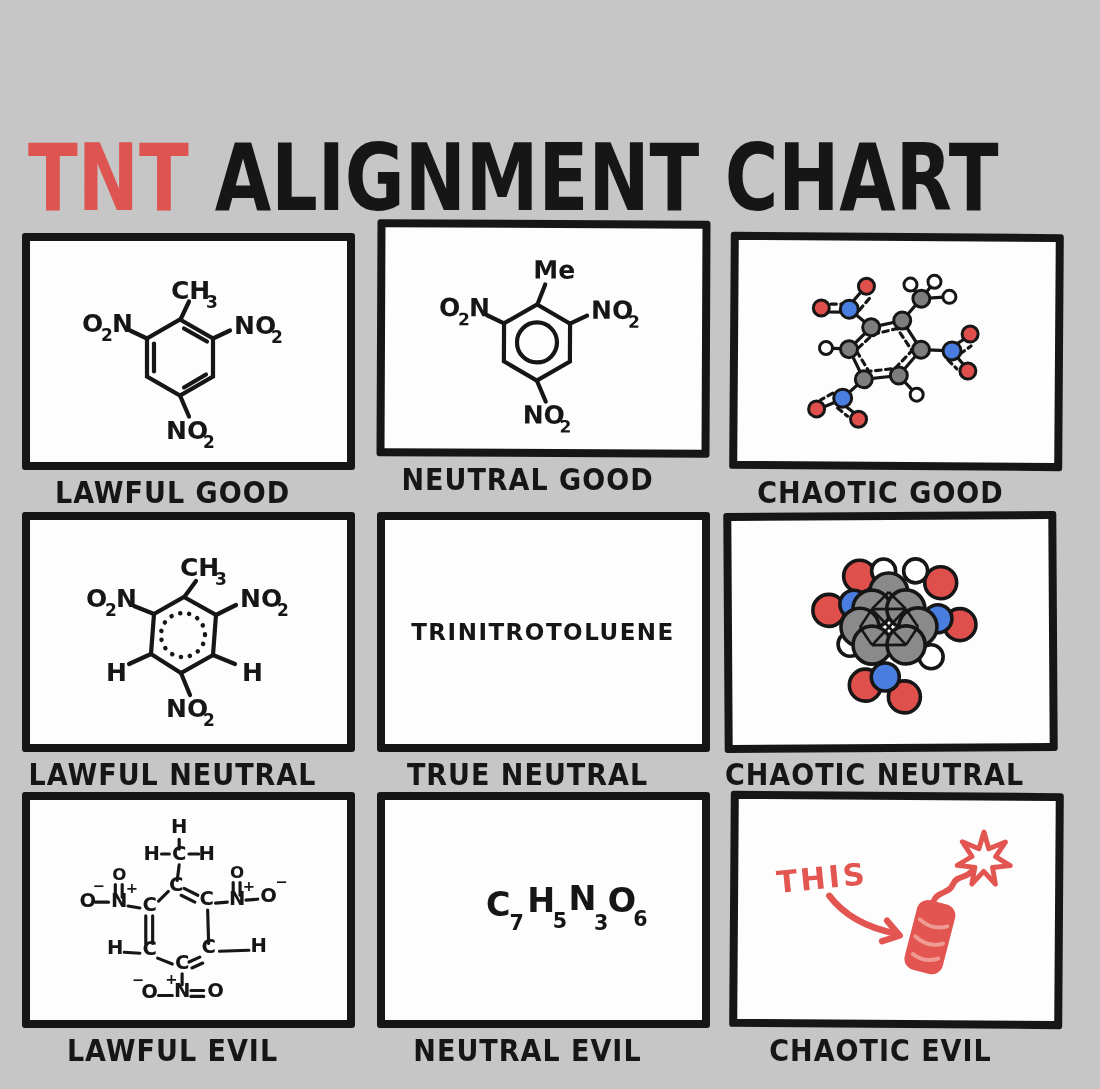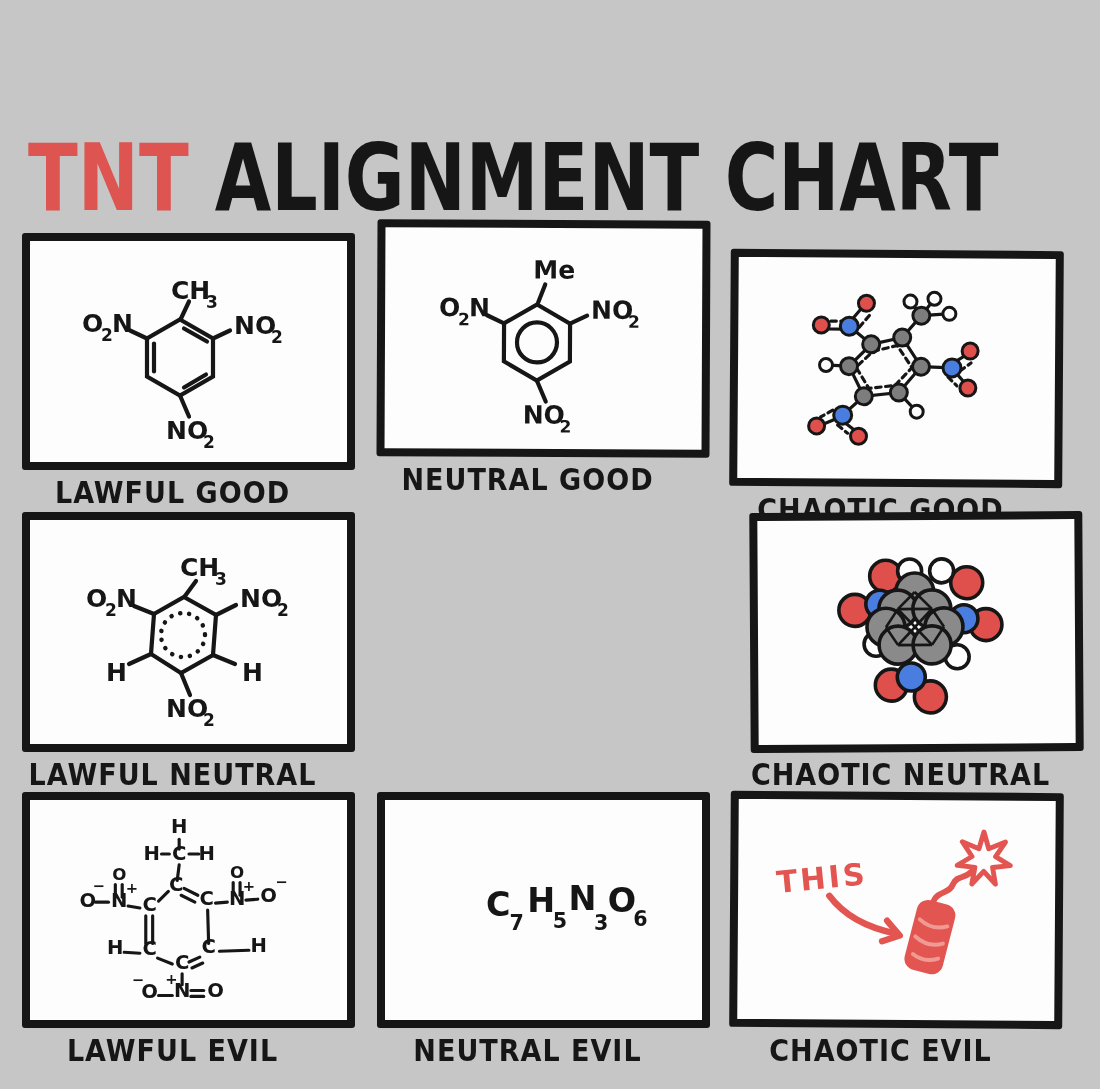--- a/index.html
+++ b/index.html
@@ -92,21 +92,21 @@
         </g>
         <g>
           <text x="138" y="195" font-size="25">NO</text>
           <text x="175" y="204" font-size="17">2</text>
         </g>
       </svg>
     </div>
     <div class="caption">NEUTRAL GOOD</div>
   </div>
 
-  <div class="cell r1" style="left:730px;top:250px">
+  <div class="cell r1" style="left:730px;top:233px">
     <div class="panel t1">
       <svg viewBox="0 0 317 220">
         <g>
           <path class="bond3" d="M133,86 L164,79 L183,108 L161,134 L126,138 L111,108 Z"></path>
           <path class="bond3 dash" d="M135,93 L159,87 L174,109 L157,127 L131,130 L118,109 Z" stroke-width="2.6"></path>
           <line class="bond3" x1="164" y1="79" x2="183" y2="57"></line>
           <line class="bond3" x1="183" y1="57" x2="172" y2="43"></line>
           <line class="bond3" x1="183" y1="57" x2="196" y2="40"></line>
           <line class="bond3" x1="183" y1="57" x2="209" y2="55"></line>
           <line class="bond3" x1="133" y1="86" x2="111" y2="68"></line>
@@ -193,22 +193,30 @@
         <text x="212" y="160" font-size="25">H</text>
         <g>
           <text x="136" y="196" font-size="25">NO</text>
           <text x="173" y="205" font-size="17">2</text>
         </g>
       </svg>
     </div>
     <div class="caption">LAWFUL NEUTRAL</div>
   </div>
 
-
-  <div class="cell r2" style="left:750px;top:512px">
+  <div class="cell r2" style="left:377px;top:512px">
+    <div class="panel">
+      <svg viewBox="0 0 317 224">
+        <text x="158" y="120" text-anchor="middle" font-size="23" letter-spacing="1.5">TRINITROTOLUENE</text>
+      </svg>
+    </div>
+    <div class="caption">TRUE NEUTRAL</div>
+  </div>
+
+  <div class="cell r2" style="left:724px;top:512px">
     <div class="panel t2">
       <svg viewBox="0 0 317 224">
         <g stroke="#161616" stroke-width="3.6">
           <g style="fill:var(--atom-red)">
             <circle cx="128" cy="56" r="16"></circle>
               <circle cx="209" cy="63" r="16"></circle>
             <circle cx="97" cy="90" r="16"></circle>
               <circle cx="228" cy="105" r="16"></circle>
             <circle cx="133" cy="165" r="16"></circle>
               <circle cx="172" cy="177" r="16"></circle>

